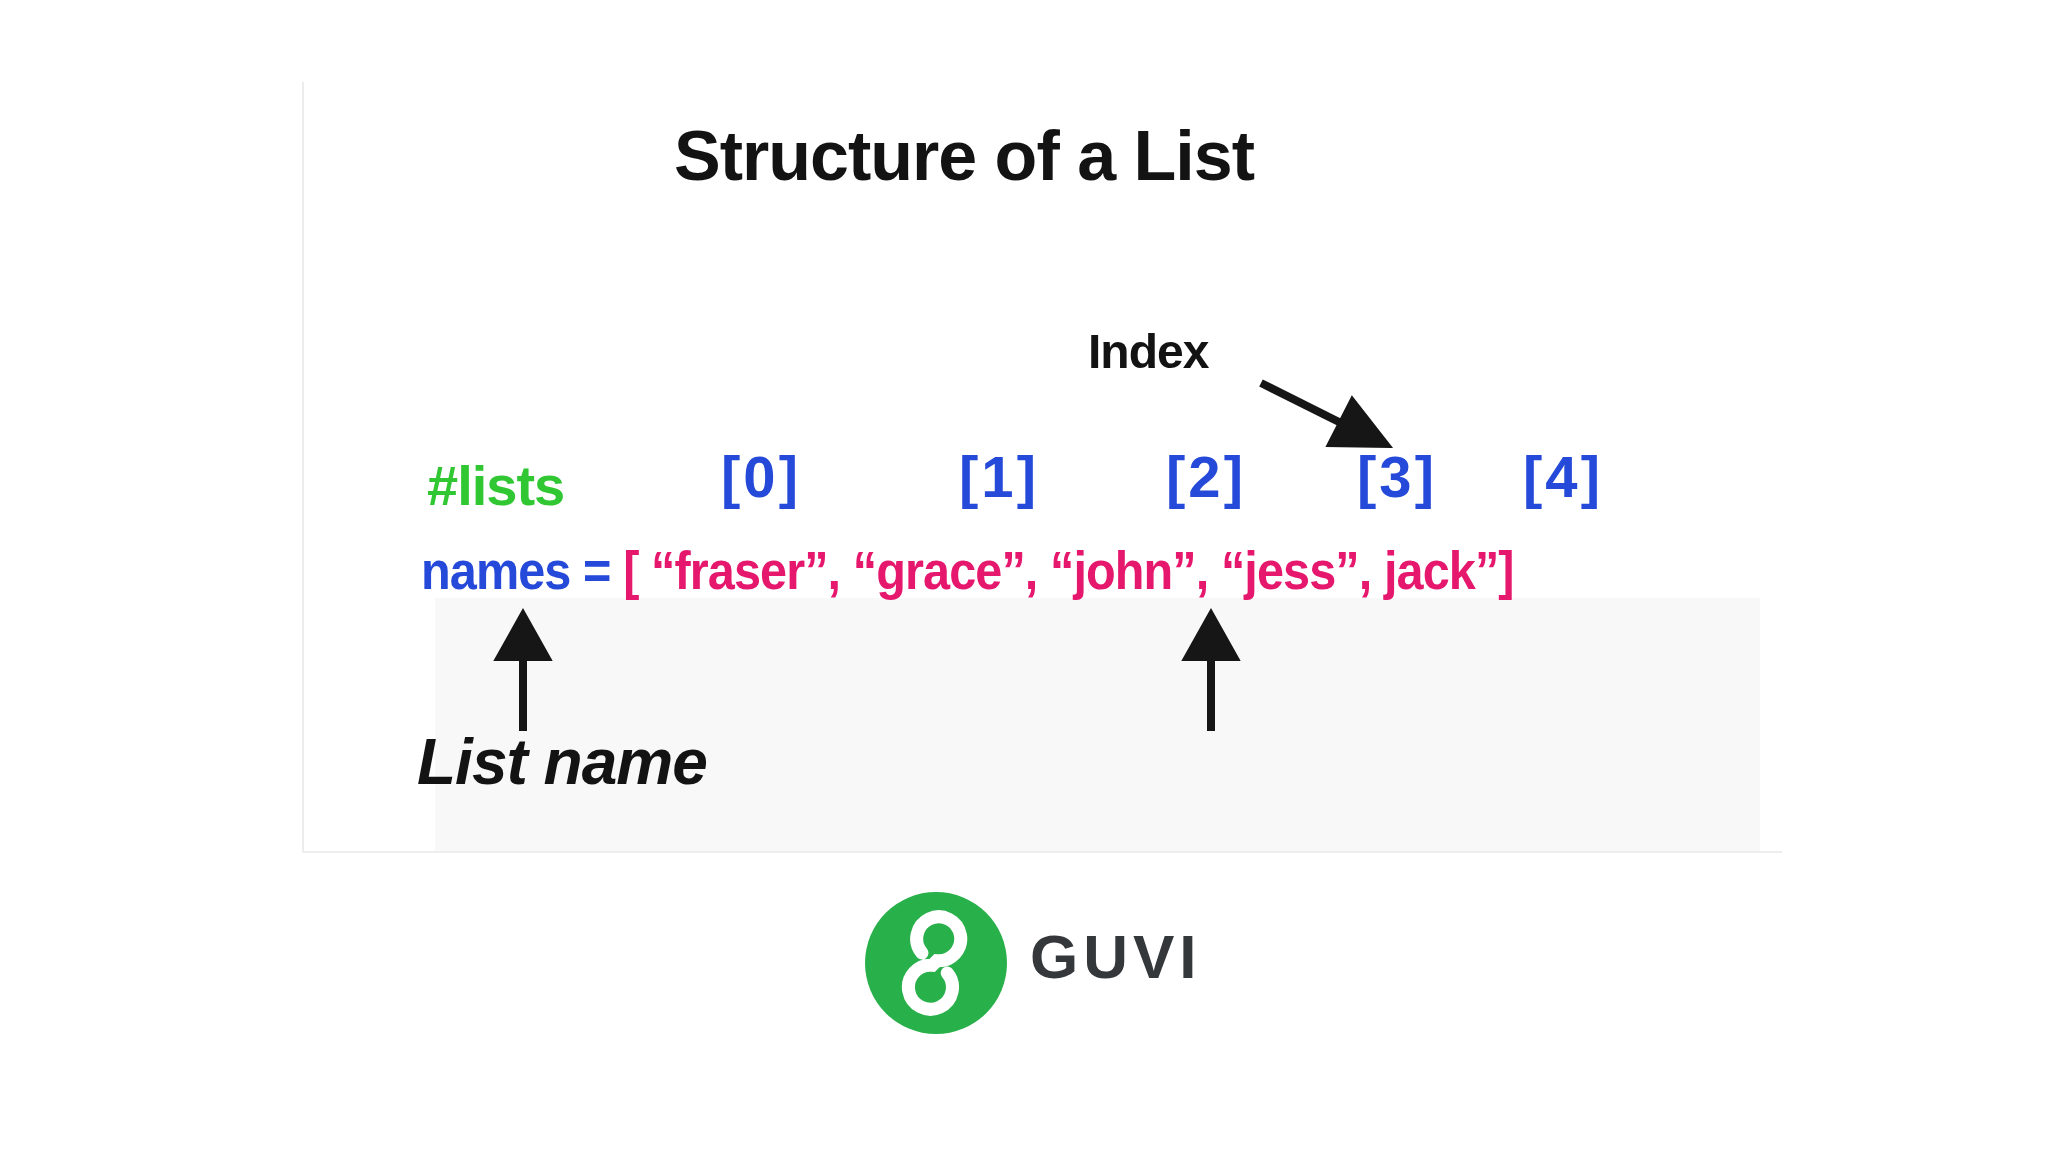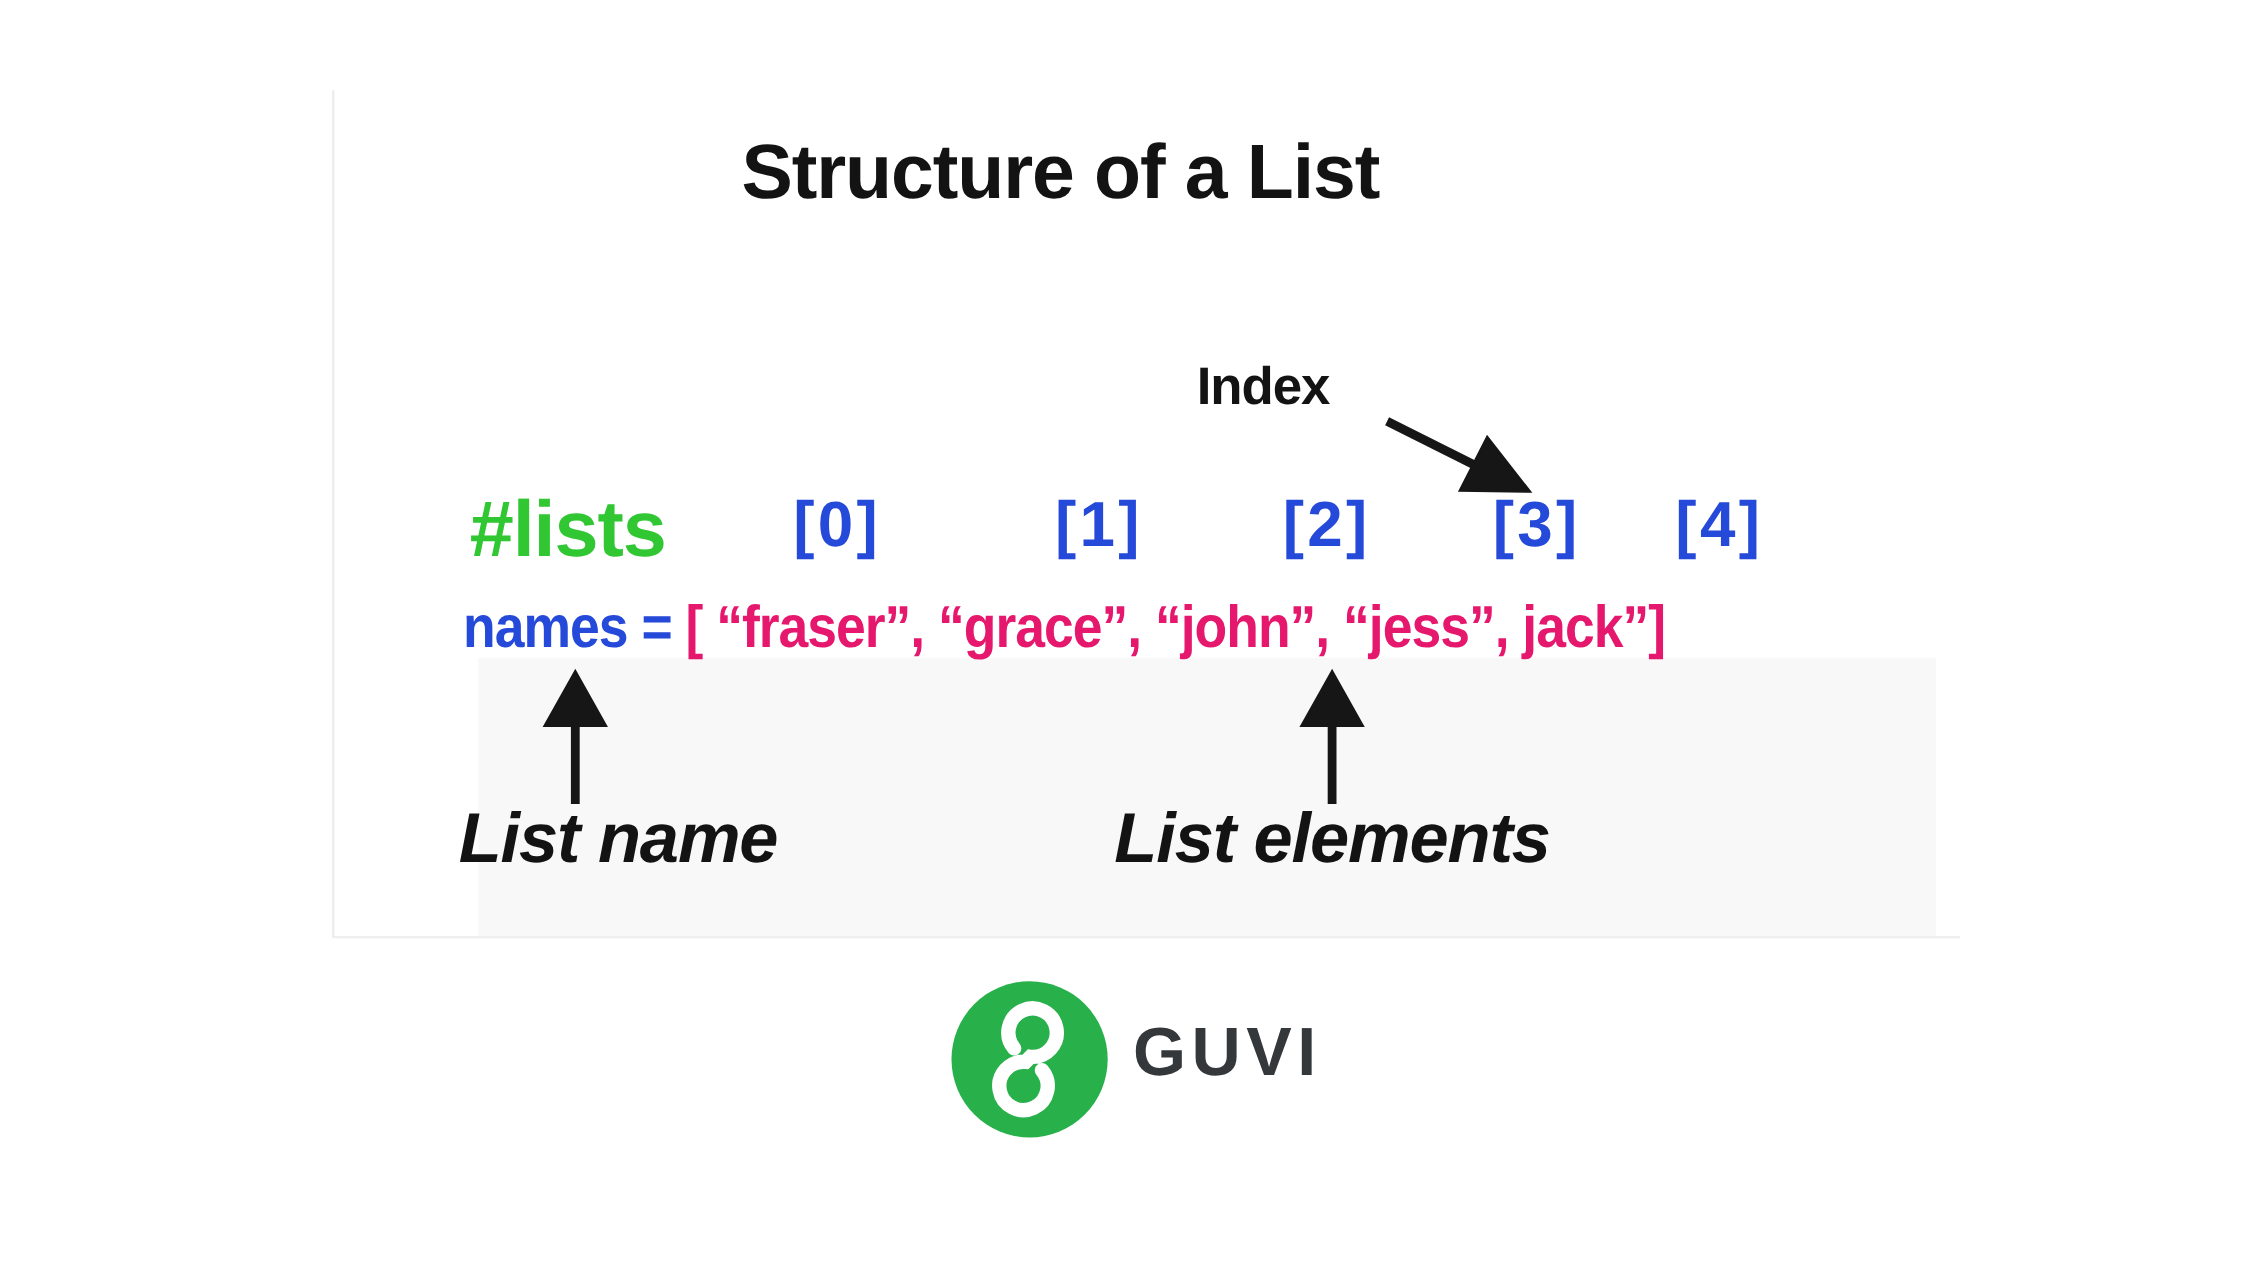--- a/index.html
+++ b/index.html
@@ -16,21 +16,21 @@
 
   
   .slide-left-edge{left:302px;top:82px;width:2px;height:770px;background:#ececec;}
   .slide-bottom-edge{left:302px;top:851px;width:1480px;height:2px;background:#efeeef;}
   .faint-panel{left:435px;top:598px;width:1325px;height:253px;background:#f9f8f9;}
 
   .title{left:674px;top:121px;font-size:70px;letter-spacing:-1px;color:var(--c-ink);}
 
   .index-label{left:1088px;top:328px;font-size:48px;letter-spacing:-1px;color:var(--c-ink);}
 
-  .comment{left:427px;top:445px;font-size:72px;letter-spacing:-1px;color:var(--c-green);}
+  .comment{left:427px;top:458px;font-size:56px;letter-spacing:-1px;color:var(--c-green);}
 
   .index-cell{top:448px;font-size:58px;letter-spacing:3px;color:var(--c-blue);transform:translateX(-50%);}
   .ix0{left:761px;} .ix1{left:999px;} .ix2{left:1206px;} .ix3{left:1397px;} .ix4{left:1563px;}
 
   .names-line{left:421px;top:543px;font-size:54px;letter-spacing:-1px;transform:scaleX(0.90);transform-origin:left top;}
   .names-line .blue{color:var(--c-blue);}
   .names-line .pink{color:var(--c-pink);}
 
   .arrow-layer{left:0;top:0;width:2048px;height:1152px;pointer-events:none;}
 
@@ -74,21 +74,20 @@
       <line x1="523" y1="731" x2="523" y2="652" stroke-width="8"></line>
       <polygon points="523,610 495,660 551,660" stroke-width="2"></polygon>
     </g>
     <g stroke="#161616" fill="#161616">
       <line x1="1211" y1="731" x2="1211" y2="652" stroke-width="8"></line>
       <polygon points="1211,610 1183,660 1239,660" stroke-width="2"></polygon>
     </g>
   </svg>
 
   <div class="abs bottom-label list-name-label">List name</div>
-  <div class="abs bottom-label list-elements-label">List elements</div>
 
   <div class="abs logo-badge">
     <svg viewBox="0 0 100 100" xmlns="http://www.w3.org/2000/svg">
       <path d="M 40.1 43 A 15.5 15.5 0 1 1 50.6 48.4 L 47.4 51.6 A 15.5 15.5 0 1 0 57.9 57" fill="none" stroke="#ffffff" stroke-width="9.2" stroke-linecap="round"></path>
     </svg>
   </div>
   <div class="abs logo-text">GUVI</div>
 
 </div>
 

